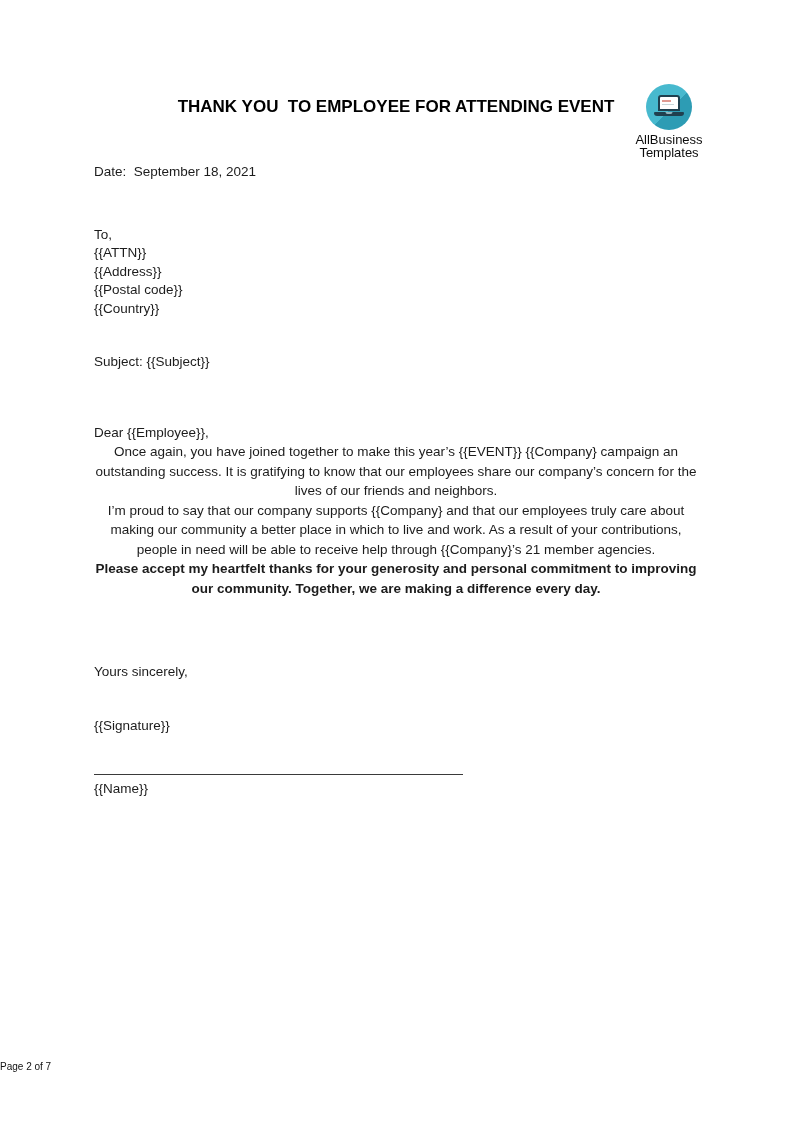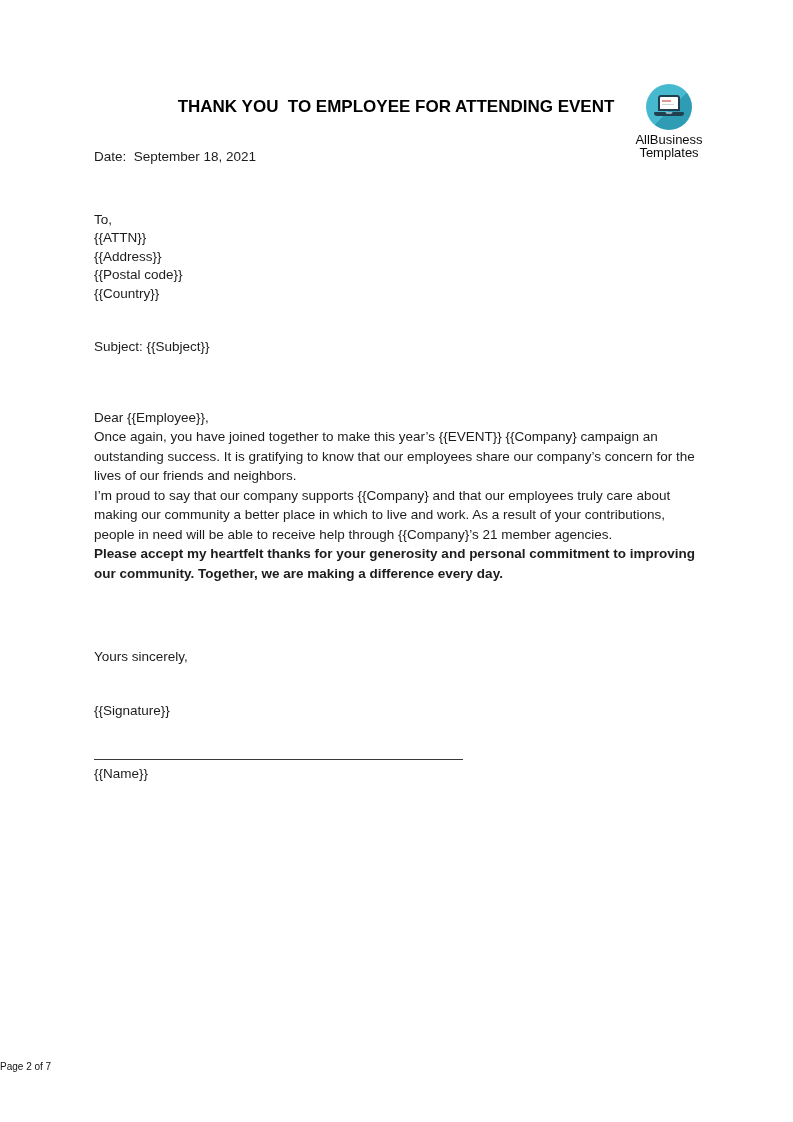--- a/index.html
+++ b/index.html
@@ -79,25 +79,25 @@
     width: 7px; height: 2px; background: #93b3bd; border-radius: 0 0 2px 2px;
   }
   .logo-text {
     margin-top: 3px;
     font-size: 13px;
     line-height: 13px;
     color: #0d0d0d;
   }
 
   
-  .date-line    { margin-top: 28px; }
+  .date-line    { margin-top: 43px; }
   .to-block     { margin-top: 44px; line-height: 18.5px; }
   .subject-line { margin-top: 34px; }
   .salutation   { margin-top: 51px; }
-  p.para        { margin: 0; max-width: 606px; }
+  p.para        { margin: 0; max-width: 606px; text-align: center; }
   .p1 { margin-top: 41px; }
   .p2 { margin-top: 10px; }
   .p3 { margin-top: 10px; font-weight: bold; }
   .closing      { margin-top: 64px; }
   .signature    { margin-top: 34px; }
   .sig-line {
     margin-top: 39px;
     width: 369px;
     height: 0;
     border-top: 1px solid #3a3a3a;

